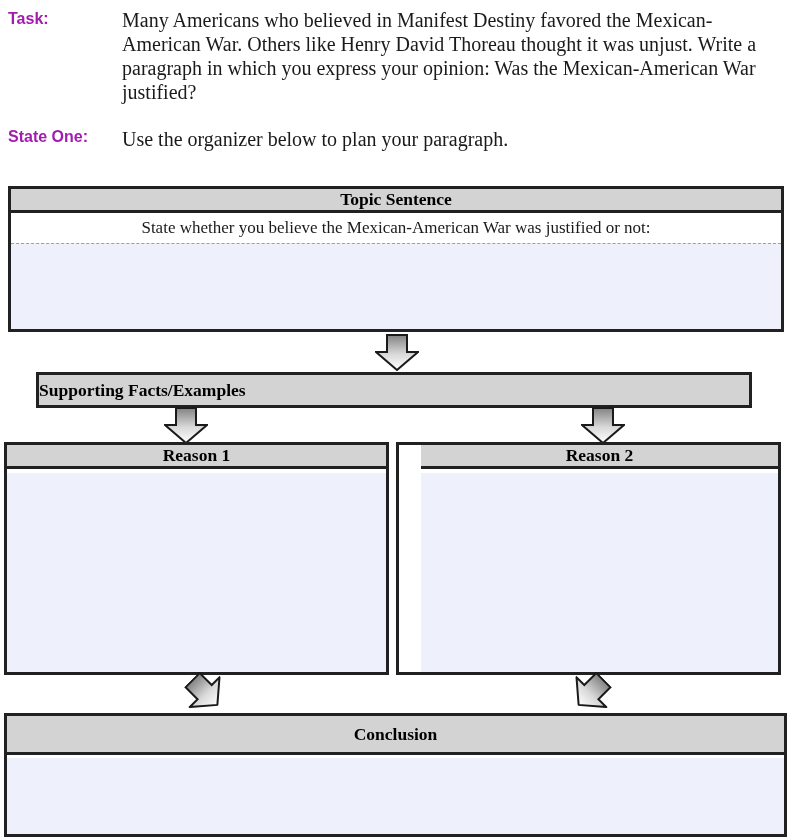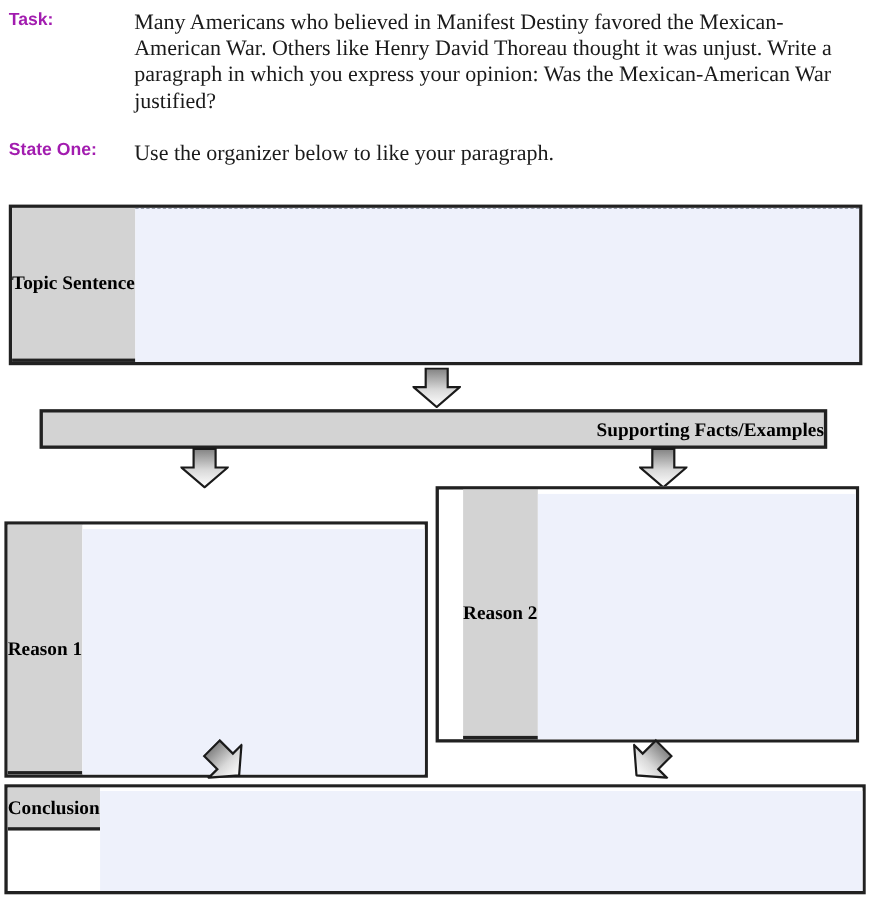--- a/index.html
+++ b/index.html
@@ -19,21 +19,21 @@
     color: #a21caf;
   }
   .bodytext { font-size: 20px; line-height: 24px; }
 
   
   .obox {
     position: absolute;
     border: 3px solid #212121;
     box-sizing: border-box;
     display: flex;
-    flex-direction: row;
+    flex-direction: column;
     background: #ffffff;
   }
   .obox-header {
     background: #d3d3d3;
     border-bottom: 3px solid #212121;
     display: flex;
     align-items: center;
     justify-content: center;
     font-weight: bold;
     font-size: 17.5px;
@@ -64,21 +64,21 @@
   .field-dashed { border-top: 1.5px dashed #999fae; }
   .pad-top-white { padding-top: 4px; background:#fff; }
 
   .bar {
     position: absolute;
     border: 3px solid #212121;
     box-sizing: border-box;
     background: #d3d3d3;
     display: flex;
     align-items: center;
-    justify-content: flex-end;
+    justify-content: flex-start;
     font-weight: bold;
     font-size: 17.5px;
     color: #000;
   }
   svg.block-arrow { display: block; }
 </style>
 </head>
 <body>
 
 <svg width="0" height="0" style="position:absolute" aria-hidden="true">
@@ -88,47 +88,48 @@
       <stop offset="55%" stop-color="#d9d9d9"></stop>
       <stop offset="100%" stop-color="#ffffff"></stop>
     </linearGradient>
   </defs>
 </svg>
 
 <div class="abs lbl" style="left:8px; top:10px;">Task:</div>
 <div class="abs bodytext" style="left:122px; top:8px; width:654px;">Many Americans who believed in Manifest Destiny favored the Mexican-American War. Others like Henry David Thoreau thought it was unjust. Write a paragraph in which you express your opinion: Was the Mexican-American War justified?</div>
 
 <div class="abs lbl" style="left:8px; top:128px;">State One:</div>
-<div class="abs bodytext" style="left:122px; top:127px; width:654px;">Use the organizer below to like your paragraph.</div>
+<div class="abs bodytext" style="left:122px; top:127px; width:654px;">Use the organizer below to plan your paragraph.</div>
 
 <div class="obox" style="left:8px; top:186px; width:776px; height:146px;">
   <div class="obox-header">
     <span>Topic Sentence</span>
   </div>
   <div class="obox-body">
+    <div class="prompt-row">State whether you believe the Mexican-American War was justified or not:</div>
     <div class="field field-dashed"></div>
   </div>
 </div>
 
 <svg class="block-arrow abs" style="left:375px; top:334px;" width="44" height="37" viewBox="0 0 44 37">
   <polygon points="12,1 32,1 32,18 43,18 22,36 1,18 12,18" fill="url(#arrowGrad)" stroke="#1a1a1a" stroke-width="2" stroke-linejoin="miter"></polygon>
 </svg>
 
 <div class="bar" style="left:36px; top:372px; width:716px; height:36px;">
   <span>Supporting Facts/Examples</span>
 </div>
 
 <svg class="block-arrow abs" style="left:164px; top:407px;" width="44" height="37" viewBox="0 0 44 37">
   <polygon points="12,1 32,1 32,18 43,18 22,36 1,18 12,18" fill="url(#arrowGrad)" stroke="#1a1a1a" stroke-width="2" stroke-linejoin="miter"></polygon>
 </svg>
 <svg class="block-arrow abs" style="left:581px; top:407px;" width="44" height="37" viewBox="0 0 44 37">
   <polygon points="12,1 32,1 32,18 43,18 22,36 1,18 12,18" fill="url(#arrowGrad)" stroke="#1a1a1a" stroke-width="2" stroke-linejoin="miter"></polygon>
 </svg>
 
-<div class="obox" style="left:4px; top:442px; width:385px; height:233px;margin-top:32px;">
+<div class="obox" style="left:4px; top:442px; width:385px; height:233px;">
   <div class="obox-header">
     <span>Reason 1</span>
   </div>
   <div class="obox-body pad-top-white">
     <div class="field"></div>
   </div>
 </div>
 
 <div class="obox" style="left:396px; top:442px; width:385px; height:233px;padding-left:22px;">
   <div class="obox-header">
@@ -139,20 +140,20 @@
   </div>
 </div>
 
 <svg class="block-arrow abs" style="left:183px; top:674px; transform:rotate(-45deg);" width="44" height="37" viewBox="0 0 44 37">
   <polygon points="12,1 32,1 32,18 43,18 22,36 1,18 12,18" fill="url(#arrowGrad)" stroke="#1a1a1a" stroke-width="2" stroke-linejoin="miter"></polygon>
 </svg>
 <svg class="block-arrow abs" style="left:569px; top:674px; transform:rotate(45deg);" width="44" height="37" viewBox="0 0 44 37">
   <polygon points="12,1 32,1 32,18 43,18 22,36 1,18 12,18" fill="url(#arrowGrad)" stroke="#1a1a1a" stroke-width="2" stroke-linejoin="miter"></polygon>
 </svg>
 
-<div class="obox" style="left:4px; top:713px; width:783px; height:100px;">
+<div class="obox" style="left:4px; top:713px; width:783px; height:124px;">
   <div class="obox-header" style="height:36px;">
     <span>Conclusion</span>
   </div>
   <div class="obox-body" style="padding-top:3px;">
     <div class="field"></div>
   </div>
 </div>
 
 </body></html>

